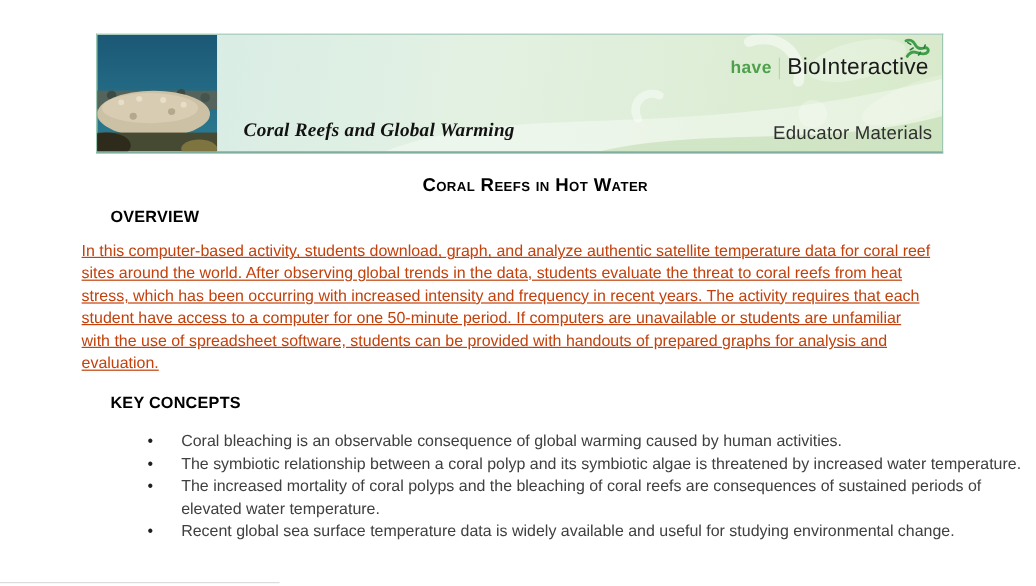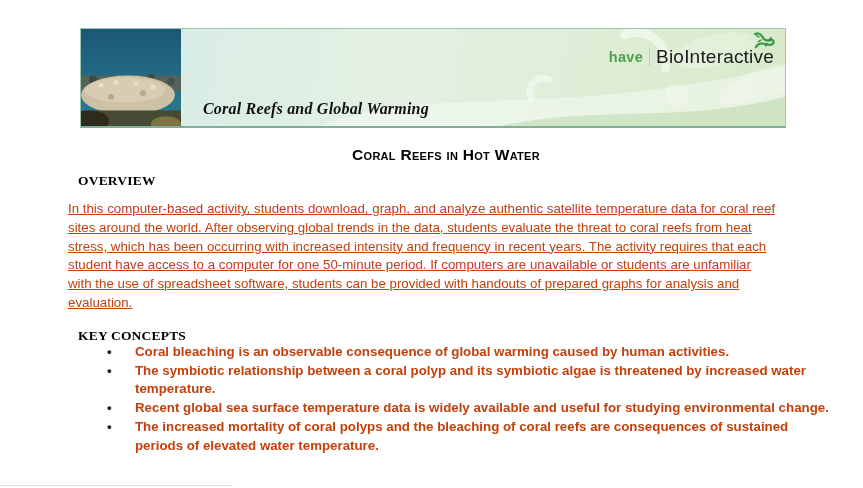--- a/index.html
+++ b/index.html
@@ -35,33 +35,33 @@
     font-size:15.5px; color:#2f2f2f; letter-spacing:0.2px;
   }
 
   
   .doc-title {
     position:absolute; left:0; right:0; top:136px; text-align:center;
     font-size:15.5px; font-weight:bold; font-variant:small-caps;
     letter-spacing:0.3px; color:#000;margin-left:29px;
   }
   .section-heading {
-    position:absolute; left:78px;
-    font-size:13.5px; font-weight:bold; color:#000; letter-spacing:0.2px;font-family:Liberation Serif, serif;
+    position:absolute; left:92px;
+    font-size:13.5px; font-weight:bold; color:#000; letter-spacing:0.2px;
   }
   .heading-overview { top:162px; }
   .heading-key-concepts { top:317px; }
   .overview-body {
     position:absolute; left:68px; top:187px; width:709px;
     font-size:13.3px; line-height:18.7px; color:#c2410c;text-decoration:underline;
   }
   .concepts-list {
     position:absolute; left:78px; top:343px; width:702px;
-    margin:0; padding:0 0 0 57px; list-style:none;
-    font-size:13.3px; line-height:18.7px; color:#c2410c;font-weight:bold;
+    margin:16px; padding:0 0 0 57px; list-style:none;
+    font-size:13.3px; line-height:18.7px; color:#404040;
   }
   .concepts-list li { position:relative; margin:0; }
   .concepts-list li::before {
     content:"\2022"; position:absolute; left:-28px; top:0; color:#1f1f1f;
   }
   .edge-line { position:absolute; left:0; top:485px; width:233px; height:1px; background:#dcdcdc; }
 </style>
 </head>
 <body>
 
@@ -109,31 +109,32 @@
     <div class="logo">
       <svg class="gecko" viewBox="0 0 24 18" aria-hidden="true">
         <path d="M3 3 C6 1.5 9 3 10.5 6 C12 9 15 10 18 9 C20.5 8.2 22.5 10 21 12.5 C19 15.2 15 13.8 12 12.8 C9 11.8 6 13 4 16" stroke="#3f9e49" stroke-width="2.4" fill="none" stroke-linecap="round"></path>
         <path d="M7 6 L4.5 4.5 M9 9 L6.5 10.5 M15 12.5 L13.5 15 M18 9.2 L19 6.5" stroke="#2c7a3c" stroke-width="1.3" stroke-linecap="round"></path>
       </svg>
       <span class="hhmi">have</span>
       <span class="logo-divider"></span>
       <span class="bio">BioInteractive</span>
     </div>
 
+    <div class="doc-type">Educator Materials</div>
   </header>
 
   <h1 class="doc-title">Coral Reefs in Hot Water</h1>
 
   <h2 class="section-heading heading-overview">OVERVIEW</h2>
 
   <p class="overview-body">In this computer-based activity, students download, graph, and analyze authentic satellite temperature data for coral reef sites around the world. After observing global trends in the data, students evaluate the threat to coral reefs from heat stress, which has been occurring with increased intensity and frequency in recent years. The activity requires that each student have access to a computer for one 50-minute period. If computers are unavailable or students are unfamiliar with the use of spreadsheet software, students can be provided with handouts of prepared graphs for analysis and evaluation.</p>
 
   <h2 class="section-heading heading-key-concepts">KEY CONCEPTS</h2>
 
   <ul class="concepts-list">
     <li>Coral bleaching is an observable consequence of global warming caused by human activities.</li>
     <li>The symbiotic relationship between a coral polyp and its symbiotic algae is threatened by increased water temperature.</li>
+    <li>The increased mortality of coral polyps and the bleaching of coral reefs are consequences of sustained periods of elevated water temperature.</li>
     <li>Recent global sea surface temperature data is widely available and useful for studying environmental change.</li>
-    <li>The increased mortality of coral polyps and the bleaching of coral reefs are consequences of sustained periods of elevated water temperature.</li>
   </ul>
 
   <div class="edge-line"></div>
 </div>
 
 </body></html>

